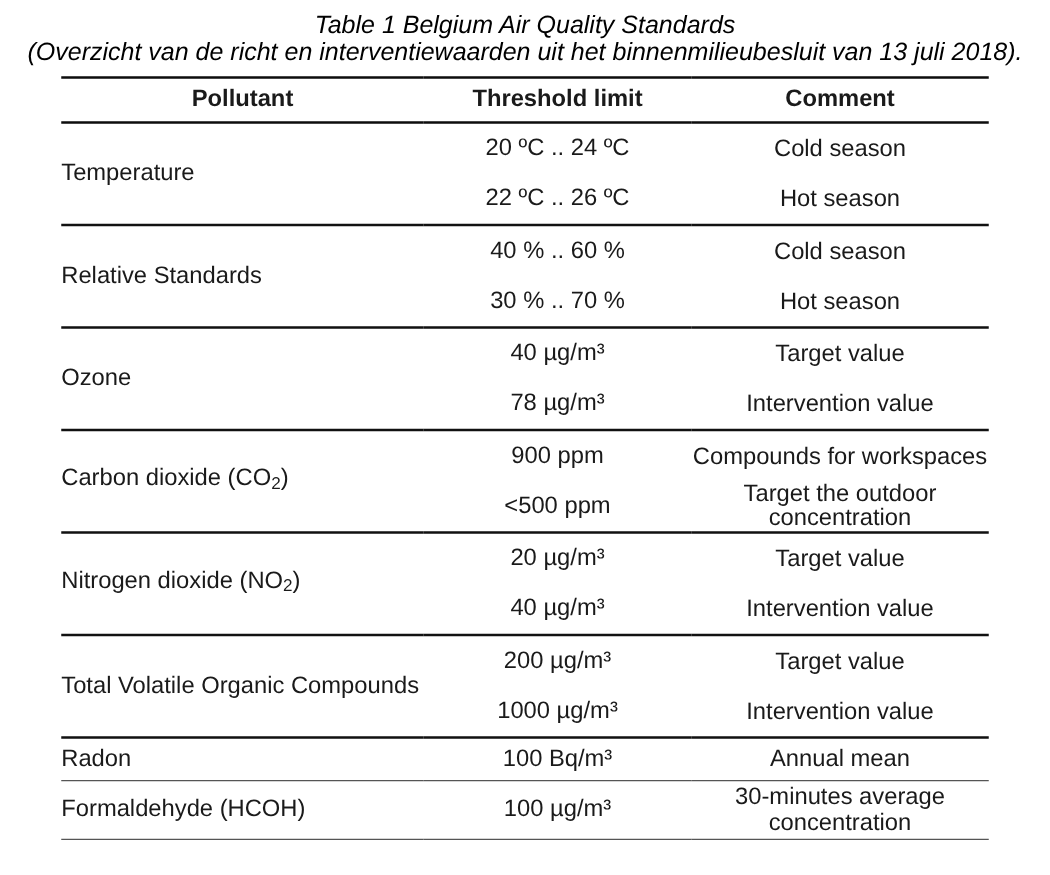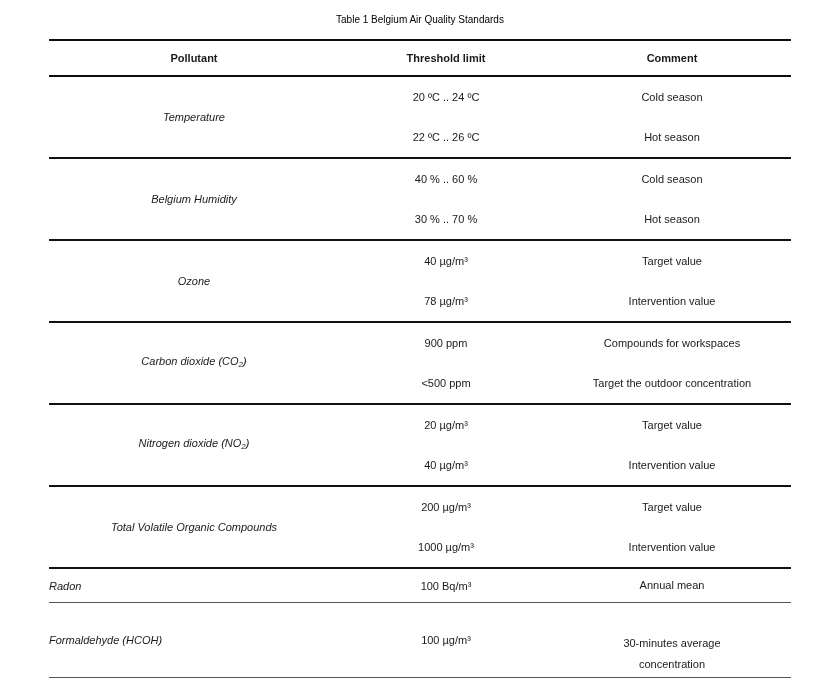--- a/index.html
+++ b/index.html
@@ -15,42 +15,43 @@
     overflow: hidden;
   }
   .page {
     position: relative;
     width: 840px;
     height: 700px;
     box-sizing: border-box;
   }
   .caption {
     text-align: center;
-    font-size: 10px;
+    font-style: italic;
+    font-size: 20px;
     line-height: 22px;
     color: #000000;
     padding-top: 9px;
   }
   .caption .line2 {
     display: block;
   }
   table.std {
     border-collapse: collapse;
     width: 742px;
     margin: 0 auto;
     margin-top: 8px;
     table-layout: fixed;
   }
   table.std col.c-pollutant { width: 290px; }
   table.std col.c-threshold { width: 214px; }
   table.std col.c-comment   { width: 238px; }
 
   table.std th, table.std td {
     padding: 0;
-    font-size: 11px;
+    font-size: 19px;
     color: #1a1a1a;
     vertical-align: middle;
   }
   thead th {
     font-weight: bold;
     font-size: 14px;
     text-align: center;
     height: 34px;
     border-top: 2.5px solid #0d0d0d;
     border-bottom: 2.2px solid #0d0d0d;
@@ -58,24 +59,23 @@
   }
   thead th.first { text-align: center; }
 
   tbody tr.grp td {
     border-bottom: 2px solid #111;
   }
   tbody tr.grp.thin td {
     border-bottom: 1.3px solid #555;
   }
   td.pollutant {
-    text-align: center;
+    text-align: left;
     padding-left: 12px;
     line-height: 18px;
-    font-style: italic;
   }
   td.threshold {
     text-align: center;
     line-height: 18px;
   }
   td.comment {
     text-align: center;
     line-height: 19px;
   }
   .sub-pair {
@@ -96,32 +96,32 @@
     height: 33px;
   }
   .single-cell.center { justify-content: center; }
   .two-line-cell {
     display: flex;
     flex-direction: column;
     align-items: center;
     justify-content: center;
     height: 46px;
     line-height: 21px;
-    margin-top: 28px;
   }
   .single-cell.tall { height: 46px; }
   sub { font-size: 0.72em; vertical-align: -0.22em; }
 </style>
 </head>
 <body>
 
 <div class="page">
 
   <div class="caption">
     <span>Table 1 Belgium Air Quality Standards</span>
+    <span class="line2">(Overzicht van de richt en interventiewaarden uit het binnenmilieubesluit van 13 juli 2018).</span>
   </div>
 
   <table class="std">
     <colgroup>
       <col class="c-pollutant">
       <col class="c-threshold">
       <col class="c-comment">
     </colgroup>
     <thead>
       <tr>
@@ -142,21 +142,21 @@
         </td>
         <td class="comment">
           <span class="sub-pair center">
             <span>Cold season</span>
             <span>Hot season</span>
           </span>
         </td>
       </tr>
 
       <tr class="grp">
-        <td class="pollutant">Belgium Humidity</td>
+        <td class="pollutant">Relative Standards</td>
         <td class="threshold">
           <span class="sub-pair center">
             <span>40 % .. 60 %</span>
             <span>30 % .. 70 %</span>
           </span>
         </td>
         <td class="comment">
           <span class="sub-pair center">
             <span>Cold season</span>
             <span>Hot season</span>

